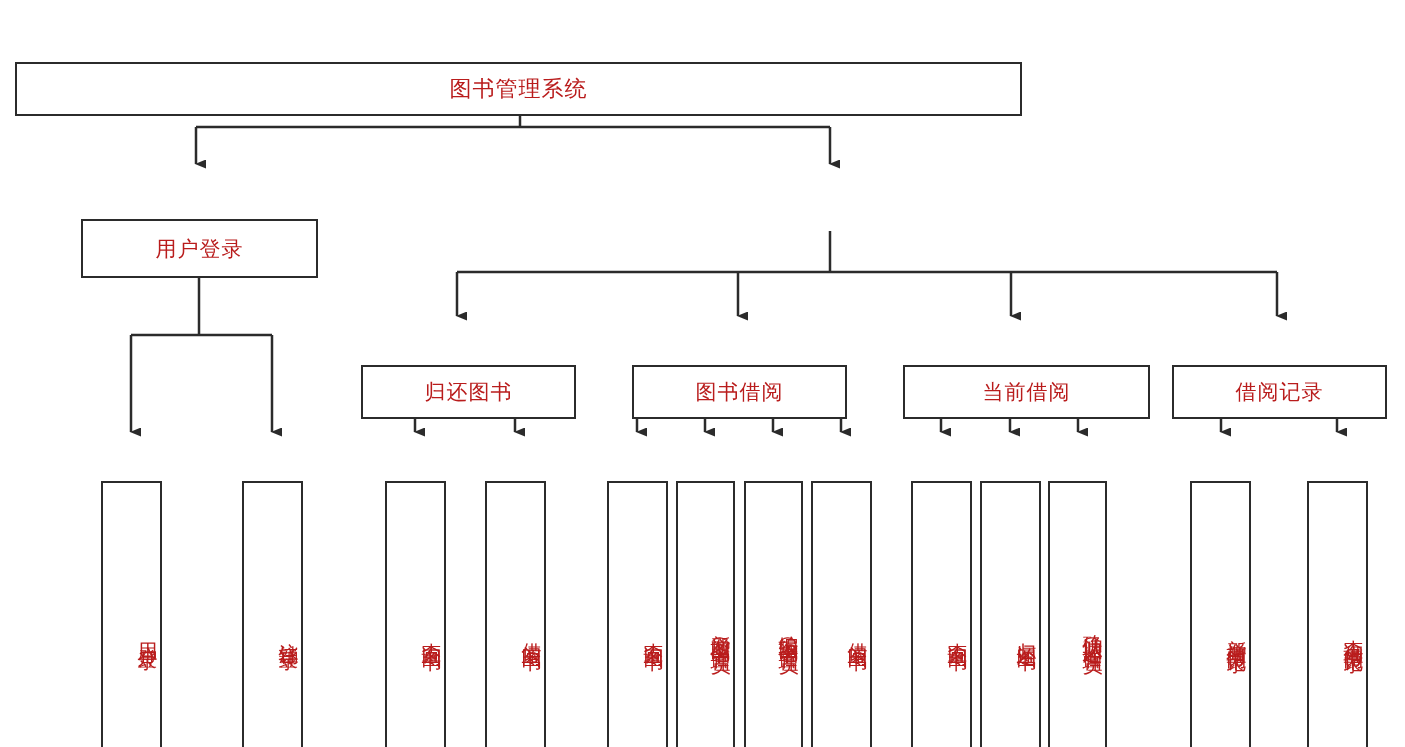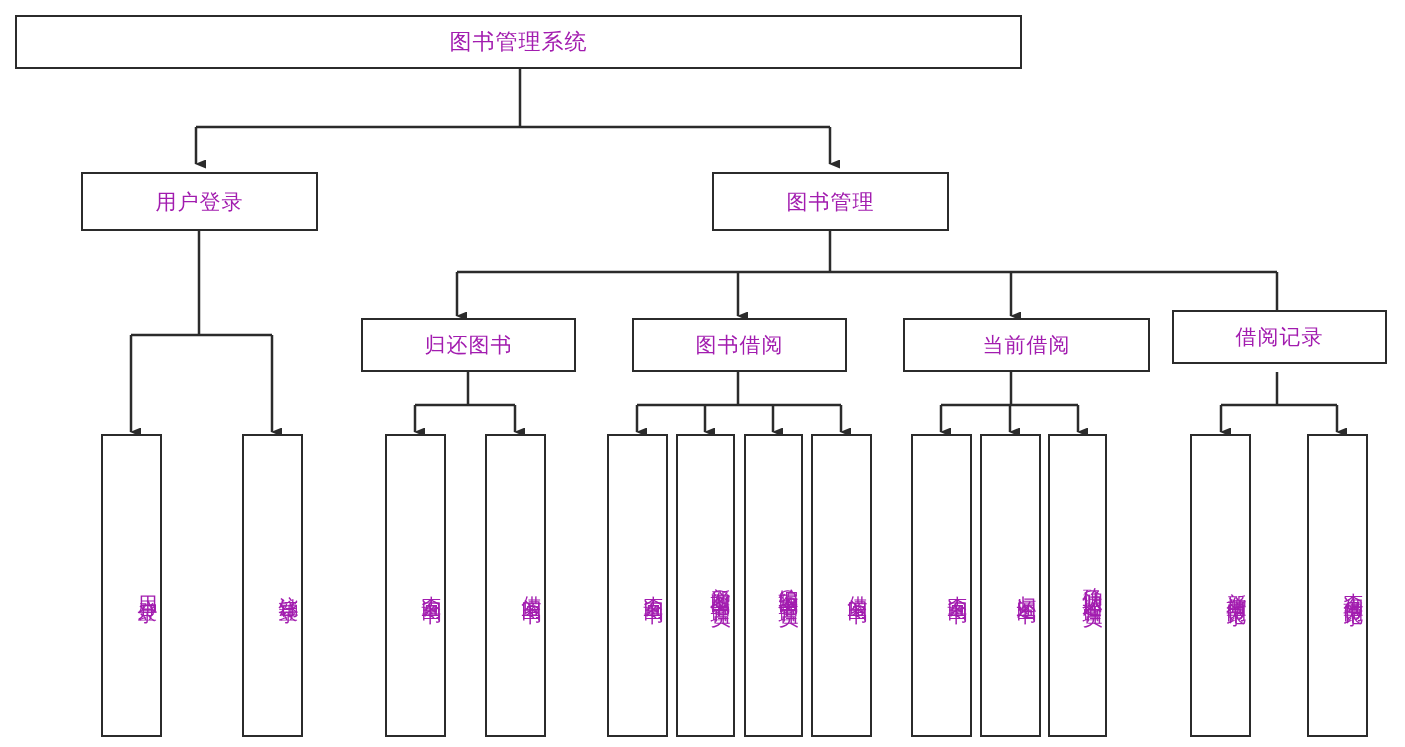--- a/index.html
+++ b/index.html
@@ -22,26 +22,27 @@
     left: 0;
     top: 0;
     width: 1405px;
     height: 747px;
   }
   .node {
     position: absolute;
     box-sizing: border-box;
     border: 2px solid #2b2b2b;
     background: #ffffff;
-    color: #a21caf;
+    color: #b91c1c;
     display: flex;
     align-items: center;
     justify-content: center;
     text-align: center;
     z-index: 2;
+    margin-top: 47px;
   }
   .node.horizontal {
     font-size: 21px;
     line-height: 1.2;
     letter-spacing: 1px;
   }
   .node.root {
     font-size: 22px;
   }
   .node.vertical {
@@ -127,37 +128,34 @@
   </svg>
 
   <div class="node horizontal root" style="left:15px; top:15px; width:1007px; height:54px;">
     <span>图书管理系统</span>
   </div>
 
   <div class="node horizontal" style="left:81px; top:172px; width:237px; height:59px;">
     <span>用户登录</span>
   </div>
 
-  <div class="node horizontal" style="left:712px; top:172px; width:237px; height:59px;">
-    <span>图书管理</span>
-  </div>
 
   <div class="node horizontal" style="left:361px; top:318px; width:215px; height:54px;">
     <span>归还图书</span>
   </div>
 
   <div class="node horizontal" style="left:632px; top:318px; width:215px; height:54px;">
     <span>图书借阅</span>
   </div>
 
   <div class="node horizontal" style="left:903px; top:318px; width:247px; height:54px;">
     <span>当前借阅</span>
   </div>
 
-  <div class="node horizontal" style="left:1172px; top:310px; width:215px; height:54px;">
+  <div class="node horizontal" style="left:1172px; top:318px; width:215px; height:54px;">
     <span>借阅记录</span>
   </div>
 
   <div class="node vertical" style="left:101px; top:434px; width:61px; height:303px;">
     <span class="vtext">用户登录</span>
   </div>
   <div class="node vertical" style="left:242px; top:434px; width:61px; height:303px;">
     <span class="vtext">注销登录</span>
   </div>
 

